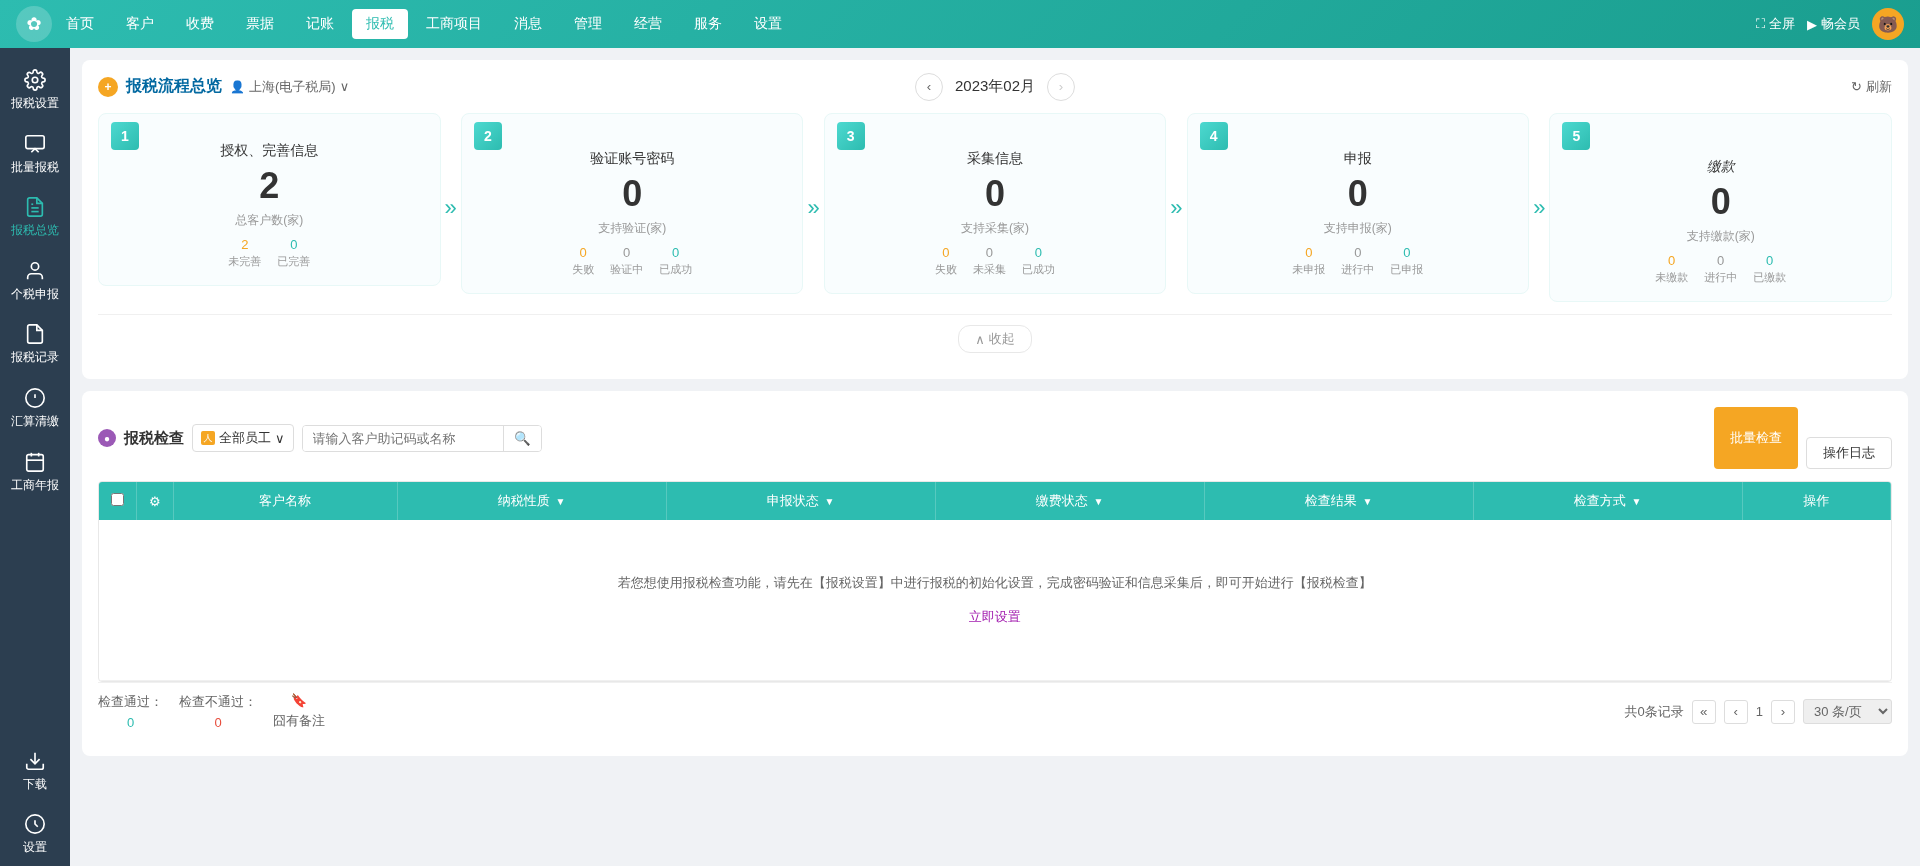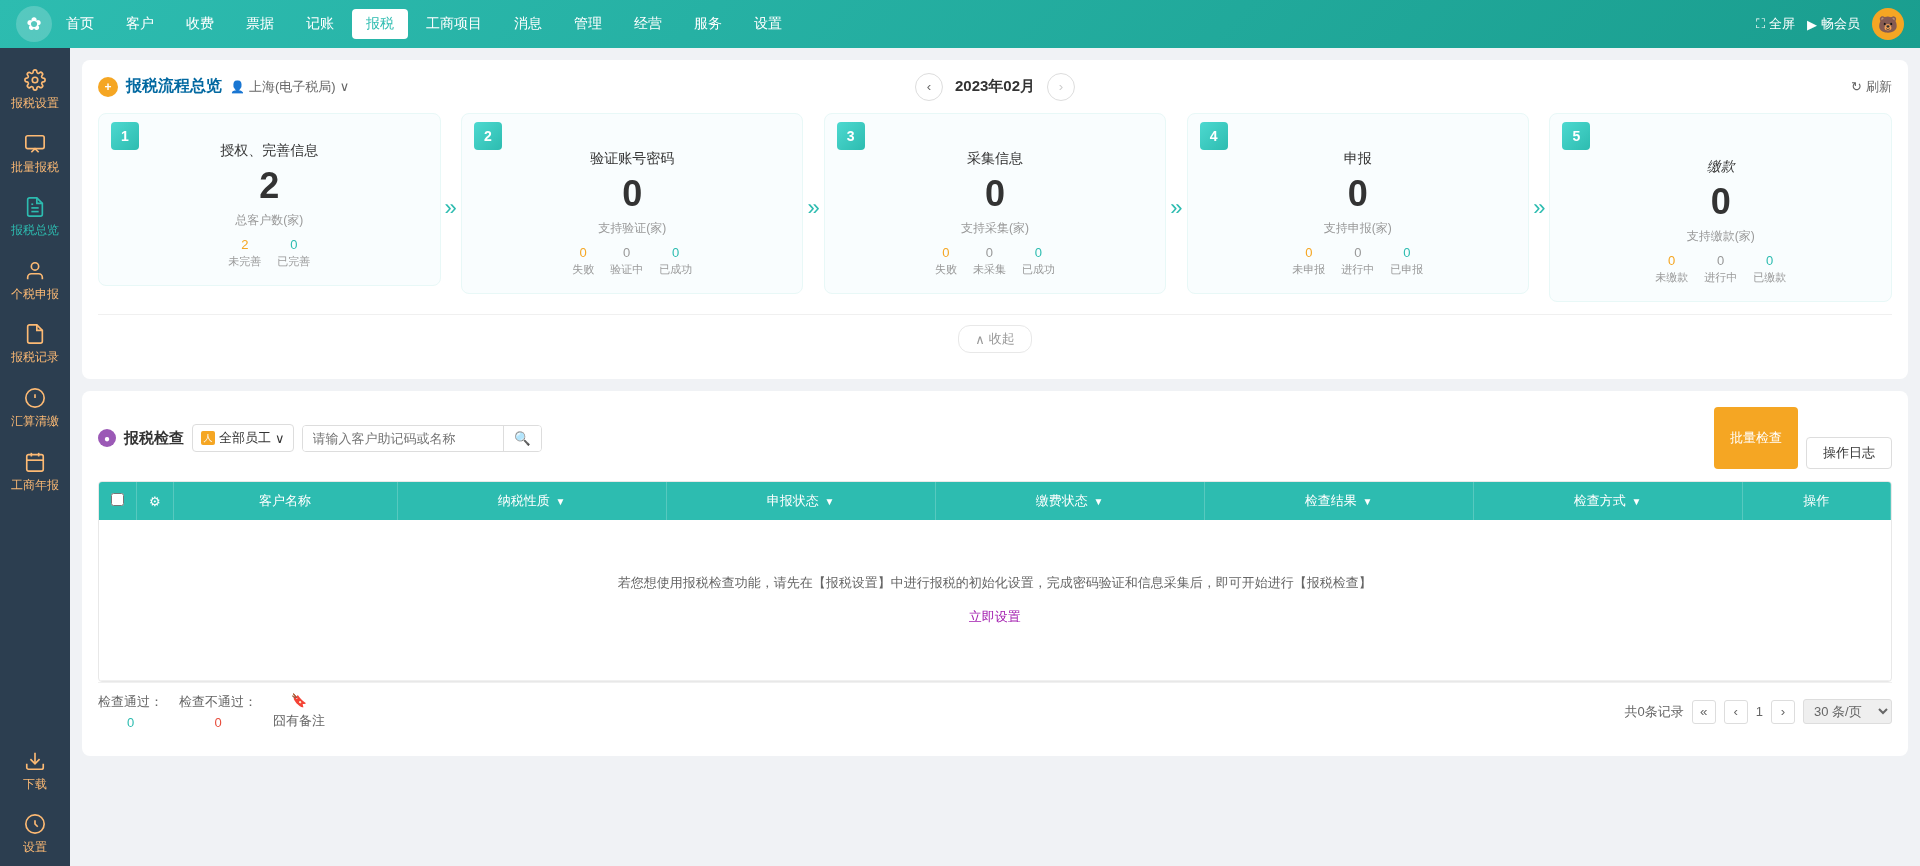--- a/index.html
+++ b/index.html
@@ -66,21 +66,21 @@
       align-items: center;
       padding-top: 10px;
       z-index: 90;
       overflow-y: auto;
     }
     .sidebar-item {
       width: 100%;
       display: flex; flex-direction: column;
       align-items: center;
       padding: 10px 4px;
-      color: #fdba74;
+      color: #ffffff;
       cursor: pointer;
       font-size: 12px;
       gap: 4px;
     }
     .sidebar-item.active { color: #2dbcb0; }
     .sidebar-icon {
       font-size: 18px;
       width: 24px; height: 24px;
       display: flex; align-items: center; justify-content: center;
     }
@@ -126,21 +126,21 @@
     .month-nav-btn {
       width: 28px; height: 28px;
       border-radius: 50%;
       border: 1px solid #ddd;
       background: white;
       cursor: pointer;
       display: flex; align-items: center; justify-content: center;
       color: #666;
     }
     .month-nav-btn.disabled { color: #ccc; cursor: default; }
-    .month-text { font-size: 15px; color: #333; font-weight: 700; }
+    .month-text { font-size: 15px; color: #333; font-weight: 400; }
 
     .refresh-btn {
       margin-left: auto;
       display: flex; align-items: center; gap: 4px;
       color: #666; cursor: pointer; font-size: 13px;
     }
 
     
     .flow-steps {
       display: flex; align-items: stretch; gap: 0;

